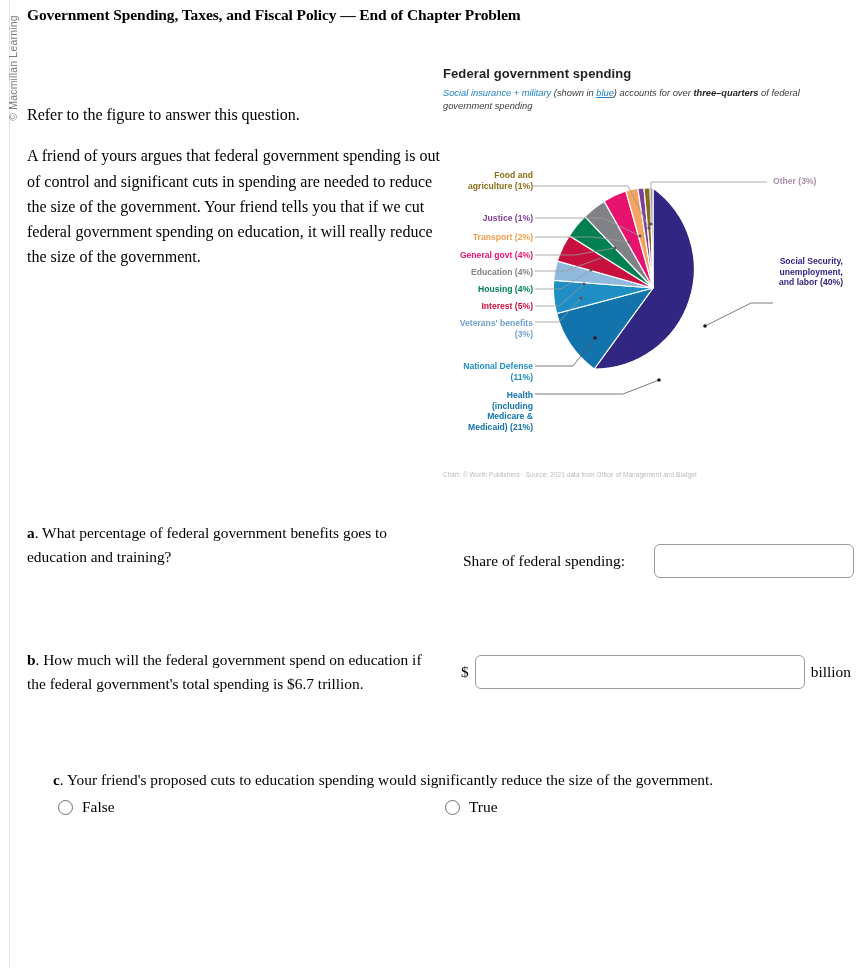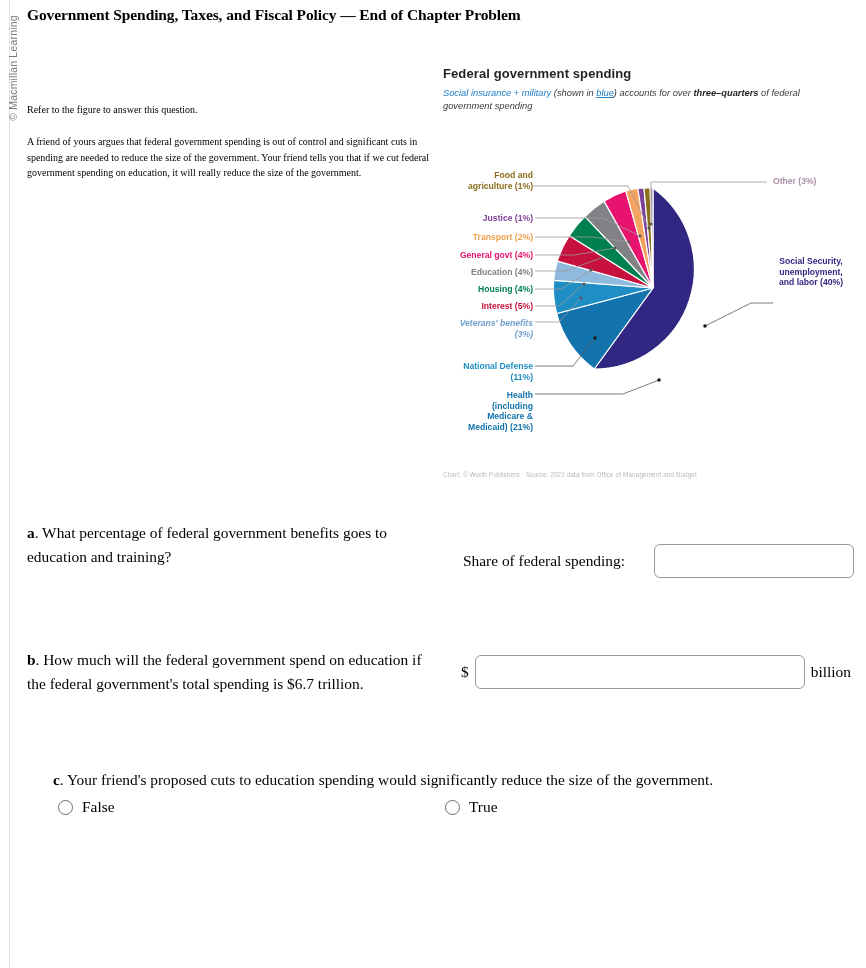--- a/index.html
+++ b/index.html
@@ -49,21 +49,21 @@
     letter-spacing: -0.1px;
     white-space: nowrap;
   }
 
   
   #intro-col {
     position: absolute;
     left: 27px;
     top: 102px;
     width: 415px;
-    font-size: 10px;
+    font-size: 16px;
     line-height: 1.58;
   }
   #intro-col p { margin: 0 0 16px 0; }
 
   
   #figure {
     position: absolute;
     left: 443px;
     top: 66px;
     width: 420px;
@@ -99,21 +99,21 @@
 
   .lbl {
     position: absolute;
     font-size: 8.6px;
     font-weight: bold;
     line-height: 1.25;
     white-space: nowrap;
   }
   .lbl .pc { font-weight: bold; }
   .lbl.r { text-align: right; }
-  .lbl.l { text-align: center; }
+  .lbl.l { text-align: right; }
 
   #fig-source {
     position: absolute;
     left: 0;
     top: 405px;
     font-size: 6.4px;
     color: #b9b9b9;
     letter-spacing: .1px;
     white-space: nowrap;
   }
@@ -278,21 +278,21 @@
     <div class="lbl r" style="left:-10px; top:166px; width:100px; color:#008050;">
       <span>Housing</span>
       <span class="pc">(4%)</span>
     </div>
 
     <div class="lbl r" style="left:-10px; top:183px; width:100px; color:#c8103f;">
       <span>Interest</span>
       <span class="pc">(5%)</span>
     </div>
 
-    <div class="lbl r" style="left:-30px; top:200px; width:120px; color:#6f9fcb;font-style:italic;">
+    <div class="lbl r" style="left:-30px; top:200px; width:120px; color:#6f9fcb;">
       <span>Veterans' benefits</span><br>
       <span>(3%)</span>
     </div>
 
     <div class="lbl r" style="left:-30px; top:243px; width:120px; color:#1e8ec4;">
       <span>National Defense</span><br>
       <span>(11%)</span>
     </div>
 
     <div class="lbl r" style="left:-30px; top:272px; width:120px; color:#1273ad;">

